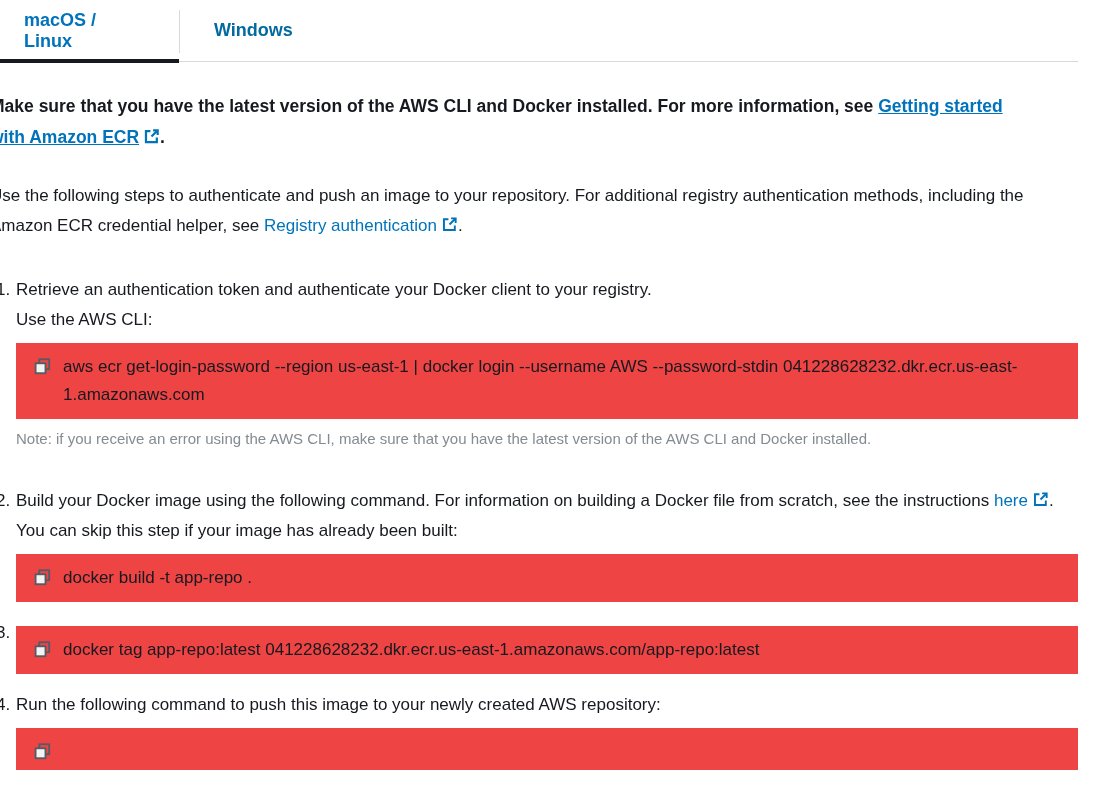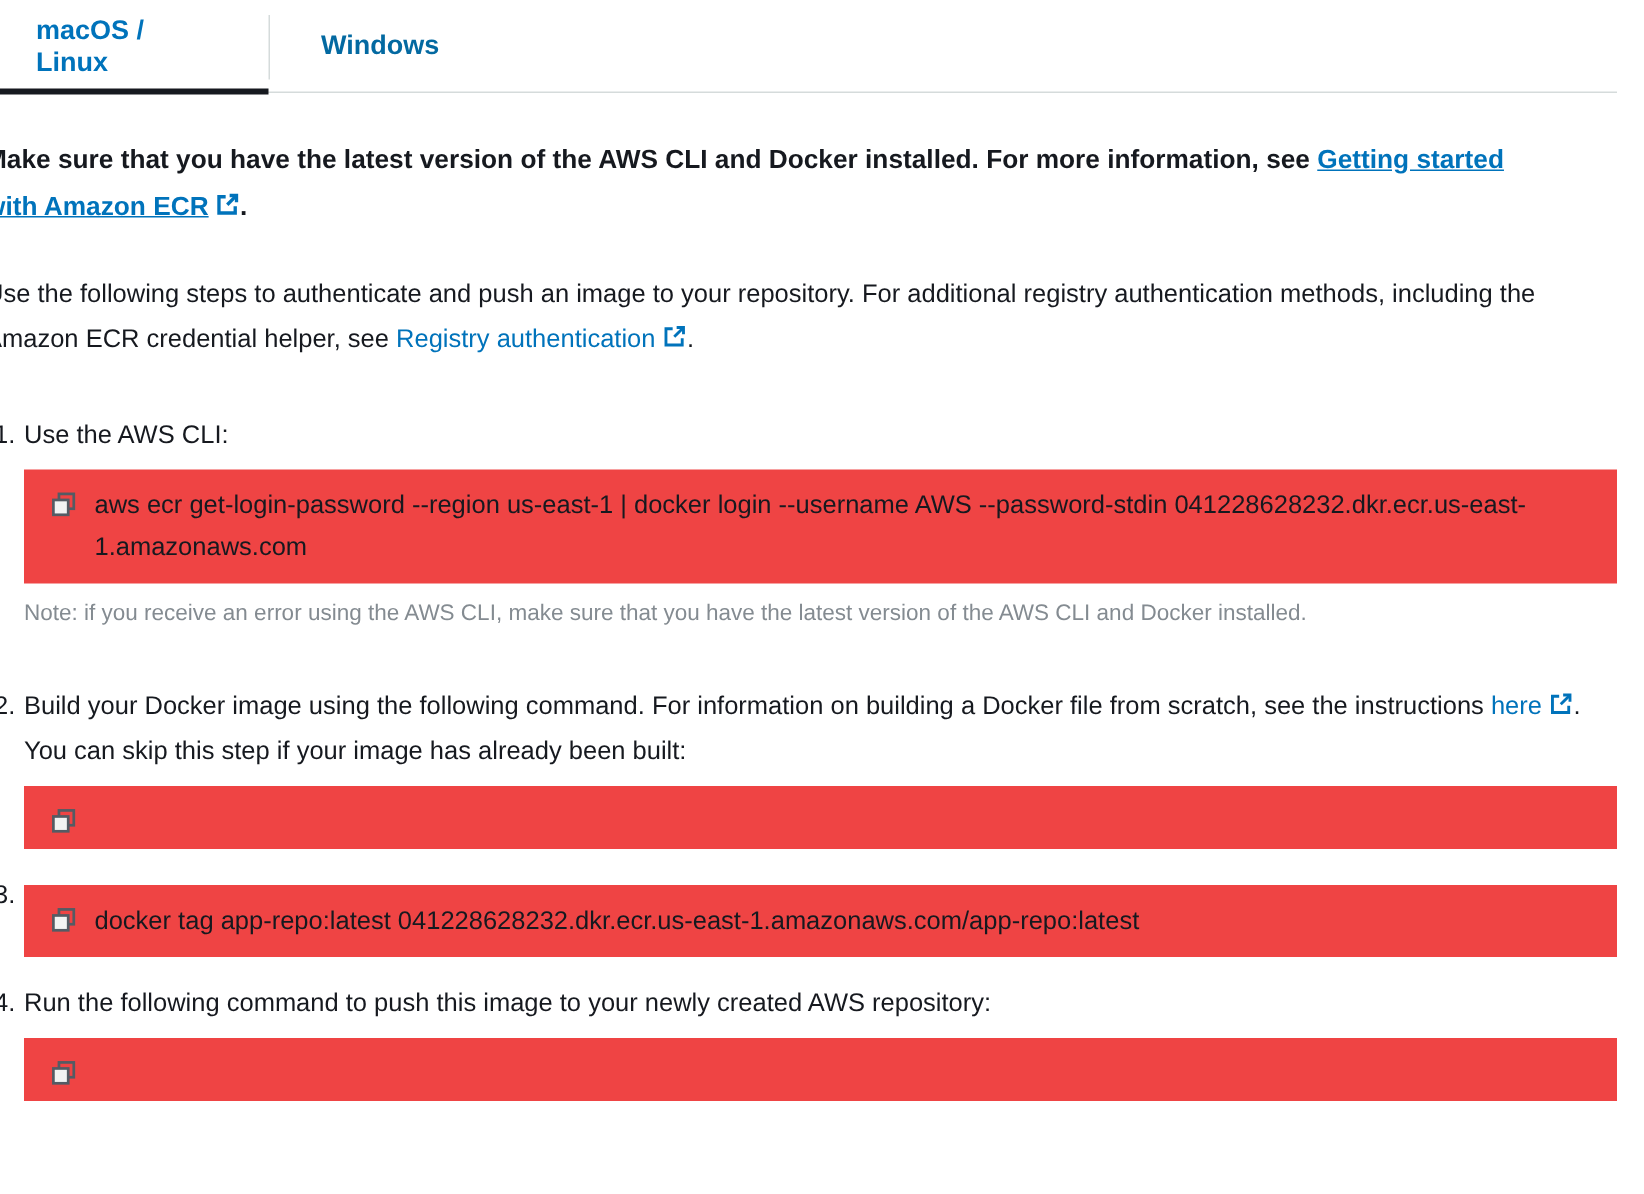--- a/index.html
+++ b/index.html
@@ -114,20 +114,21 @@
             <path d="M9.5 2.2h4.3v4.3" fill="none" stroke="currentColor" stroke-width="1.8"></path>
             <path d="M13.4 2.6L8 8" fill="none" stroke="currentColor" stroke-width="1.8"></path>
           </svg></a><span>.</span></p>
 
     <div class="steps">
 
       <div class="step">
         <div class="step-row">
           <span class="step-num">1.</span>
           <div class="step-body">
+            <div>Retrieve an authentication token and authenticate your Docker client to your registry.</div>
             <div class="step-sub">Use the AWS CLI:</div>
             <div class="codeblock">
               <span class="copy-btn">
                   <svg width="17" height="17" viewBox="0 0 16 16">
                     <rect x="5" y="1.2" width="9.3" height="9.3" fill="none" stroke="currentColor" stroke-width="1.7"></rect>
                     <rect x="1.5" y="5" width="9.3" height="9.3" fill="#f2f3f3" stroke="currentColor" stroke-width="1.7"></rect>
                   </svg>
                 </span>
               <span class="code-text">aws ecr get-login-password --region us-east-1 | docker login --username AWS --password-stdin 041228628232.dkr.ecr.us-east-1.amazonaws.com</span>
             </div>
@@ -145,20 +146,21 @@
                     <path d="M9.5 2.2h4.3v4.3" fill="none" stroke="currentColor" stroke-width="1.8"></path>
                     <path d="M13.4 2.6L8 8" fill="none" stroke="currentColor" stroke-width="1.8"></path>
                   </svg></a><span>. You can skip this step if your image has already been built:</span></div>
             <div class="codeblock">
               <span class="copy-btn">
                   <svg width="17" height="17" viewBox="0 0 16 16">
                     <rect x="5" y="1.2" width="9.3" height="9.3" fill="none" stroke="currentColor" stroke-width="1.7"></rect>
                     <rect x="1.5" y="5" width="9.3" height="9.3" fill="#f2f3f3" stroke="currentColor" stroke-width="1.7"></rect>
                   </svg>
                 </span>
+              <span class="code-text">docker build -t app-repo .</span>
             </div>
           </div>
         </div>
       </div>
 
       <div class="step">
         <div class="step-row">
           <span class="step-num">3.</span>
           <div class="step-body">
             <div class="codeblock">

